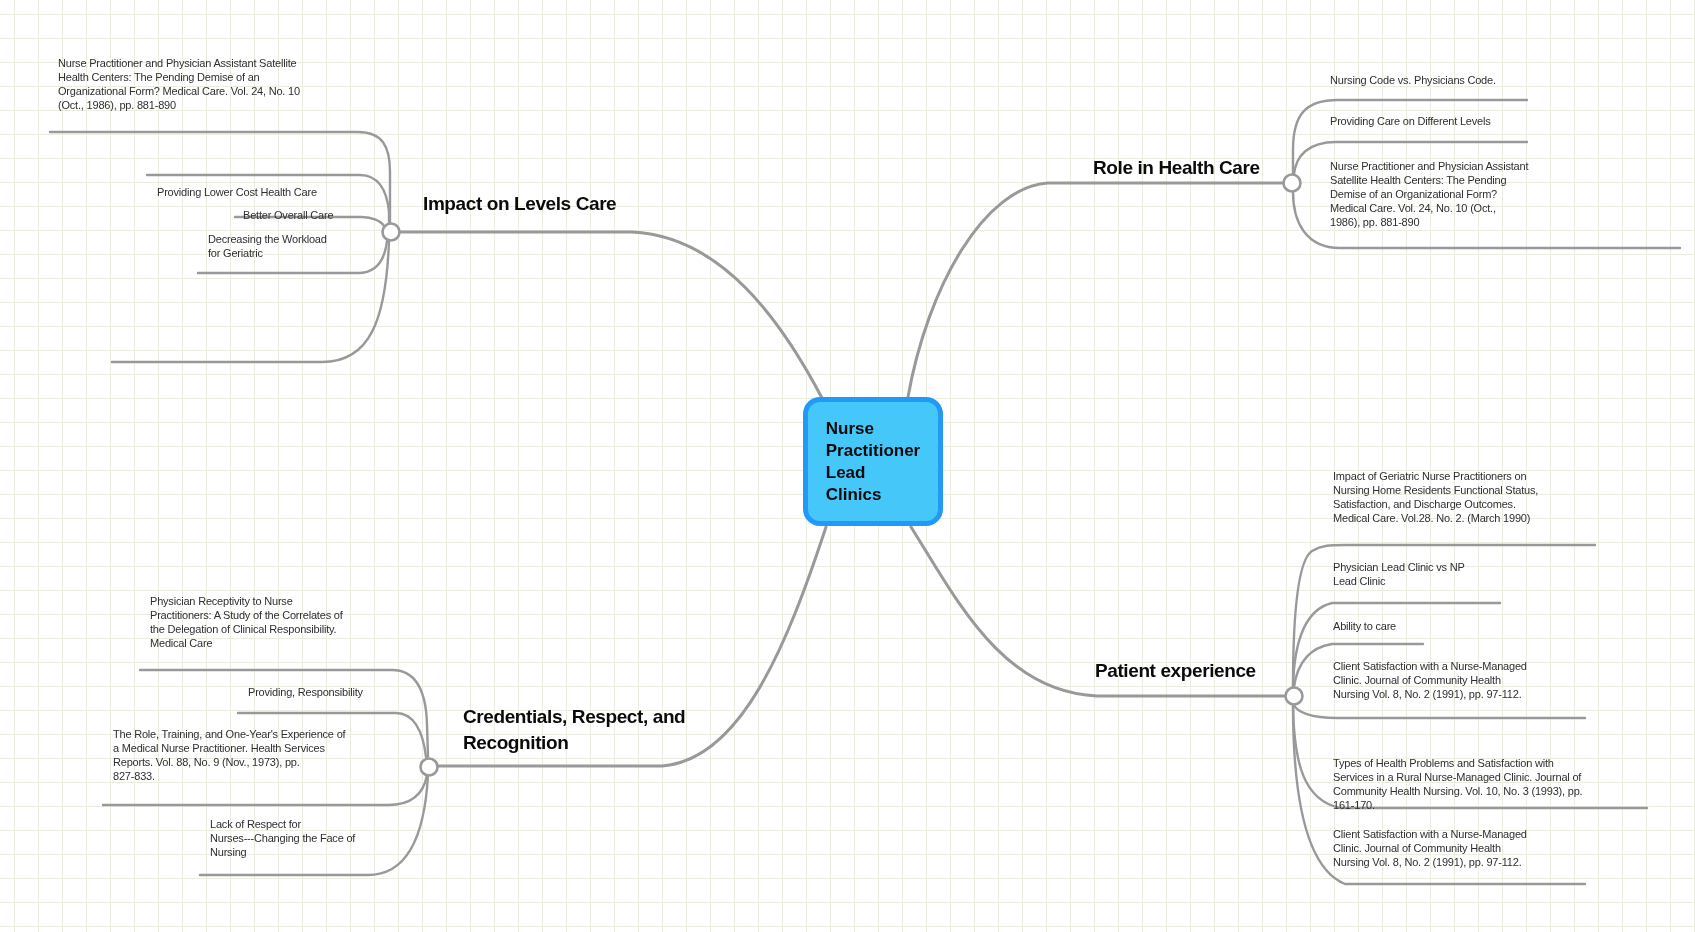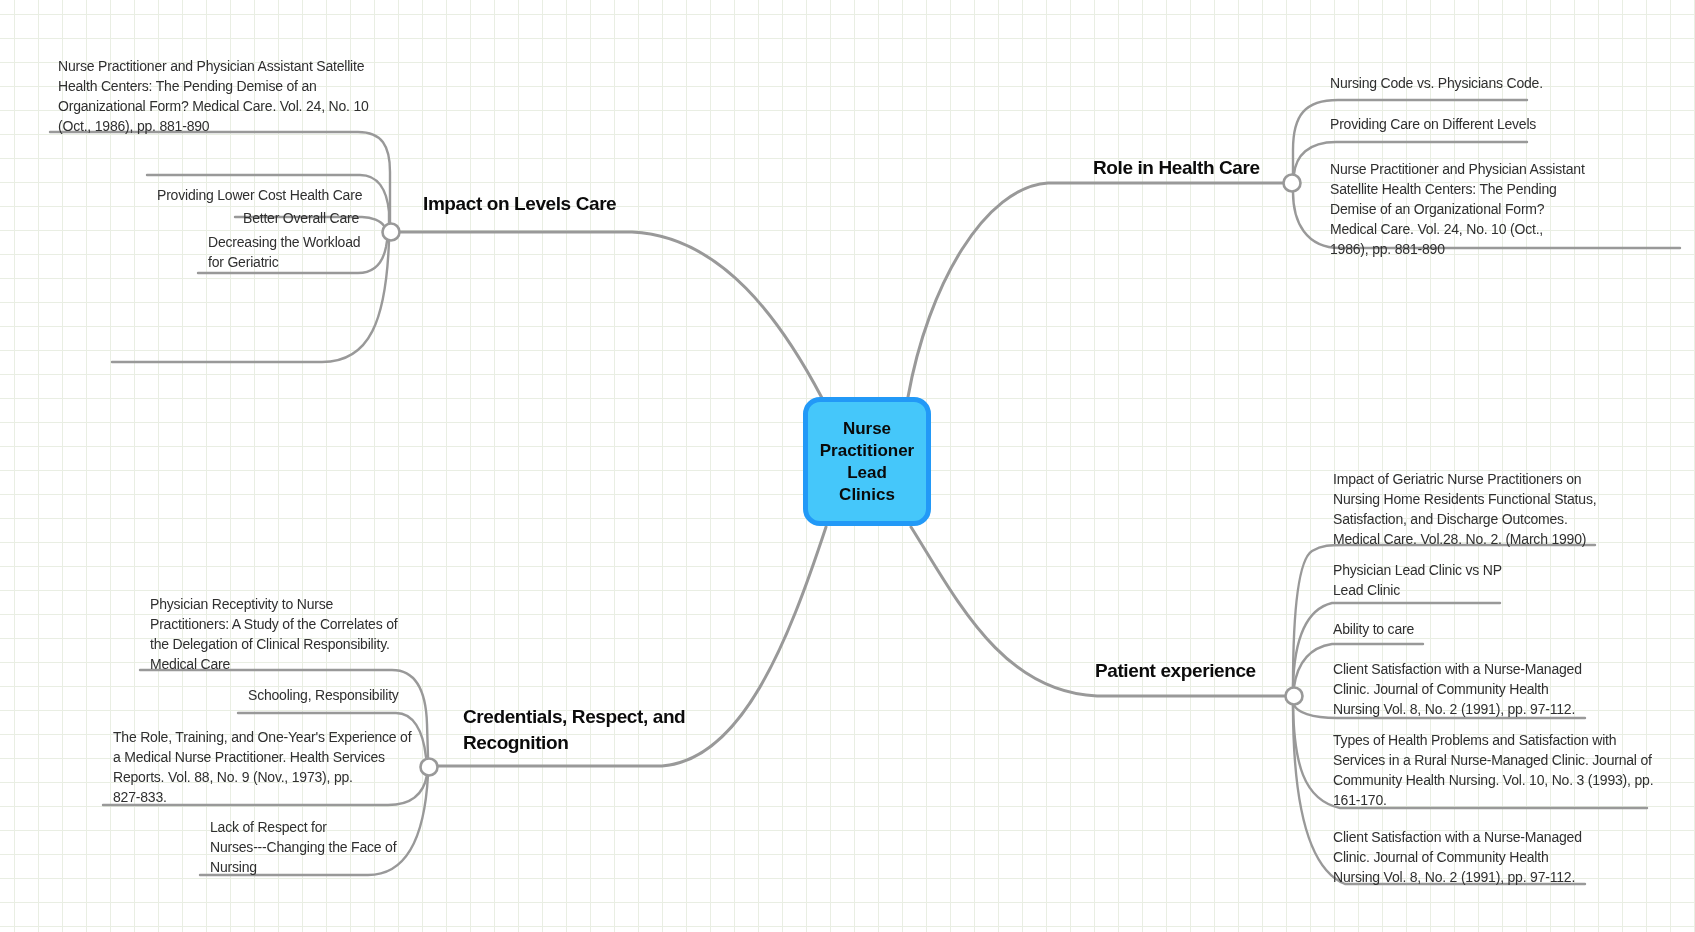--- a/index.html
+++ b/index.html
@@ -31,48 +31,48 @@
   }
   svg.links path.main { stroke-width: 3; }
   svg.links path.child { stroke-width: 2.4; }
   svg.links circle.junction {
     fill: #ffffff;
     stroke: var(--line, #999999);
     stroke-width: 2.6;
   }
   .item {
     position: absolute;
-    font-size: 14px;
-    line-height: 20px;
+    font-size: 11px;
+    line-height: 14px;
     letter-spacing: -0.2px;
     color: #2f2f2f;
     white-space: pre-line;
     cursor: default;
   }
   .branch-label {
     position: absolute;
     font-size: 19px;
     line-height: 26px;
     font-weight: bold;
     letter-spacing: -0.4px;
     color: #0b0b0b;
     white-space: pre-line;
   }
   .root-node {
     position: absolute;
     left: 803px; top: 397px;
-    width: 128px; height: 129px;
+    width: 140px; height: 129px;
     box-sizing: border-box;
     background: var(--root-fill, #45c7fa);
     border: 5px solid var(--root-border, #2299f7);
     border-radius: 17px;
     display: flex;
     align-items: center;
     justify-content: center;
-    text-align: center;
+    text-align: left;
     font-size: 17px;
     line-height: 22px;
     font-weight: bold;
     color: #0a0a0a;
     white-space: pre-line;
   }
 </style>
 </head>
 <body>
 
@@ -138,40 +138,40 @@
   <div class="item" style="left:1330px; top:159px;">Nurse Practitioner and Physician Assistant
 Satellite Health Centers: The Pending
 Demise of an Organizational Form?
 Medical Care. Vol. 24, No. 10 (Oct.,
 1986), pp. 881-890</div>
 
   <div class="item" style="left:150px; top:594px;">Physician Receptivity to Nurse
 Practitioners: A Study of the Correlates of
 the Delegation of Clinical Responsibility.
 Medical Care</div>
-  <div class="item" style="left:248px; top:685px;">Schooling, Responsibility</div>
+  <div class="item" style="left:248px; top:685px;">Providing, Responsibility</div>
   <div class="item" style="left:113px; top:727px;">The Role, Training, and One-Year's Experience of
 a Medical Nurse Practitioner. Health Services
 Reports. Vol. 88, No. 9 (Nov., 1973), pp.
 827-833.</div>
   <div class="item" style="left:210px; top:817px;">Lack of Respect for
 Nurses---Changing the Face of
 Nursing</div>
 
   <div class="item" style="left:1333px; top:469px;">Impact of Geriatric Nurse Practitioners on
 Nursing Home Residents Functional Status,
 Satisfaction, and Discharge Outcomes.
 Medical Care. Vol.28. No. 2. (March 1990)</div>
   <div class="item" style="left:1333px; top:560px;">Physician Lead Clinic vs NP
 Lead Clinic</div>
   <div class="item" style="left:1333px; top:619px;">Ability to care</div>
   <div class="item" style="left:1333px; top:659px;">Client Satisfaction with a Nurse-Managed
 Clinic. Journal of Community Health
 Nursing Vol. 8, No. 2 (1991), pp. 97-112.</div>
-  <div class="item" style="left:1333px; top:730px;">Types of Health Problems and Satisfaction with
+  <div class="item" style="left:1333px; top:756px;">Types of Health Problems and Satisfaction with
 Services in a Rural Nurse-Managed Clinic. Journal of
 Community Health Nursing. Vol. 10, No. 3 (1993), pp.
 161-170.</div>
   <div class="item" style="left:1333px; top:827px;">Client Satisfaction with a Nurse-Managed
 Clinic. Journal of Community Health
 Nursing Vol. 8, No. 2 (1991), pp. 97-112.</div>
 
 </div>
 
 </body></html>

